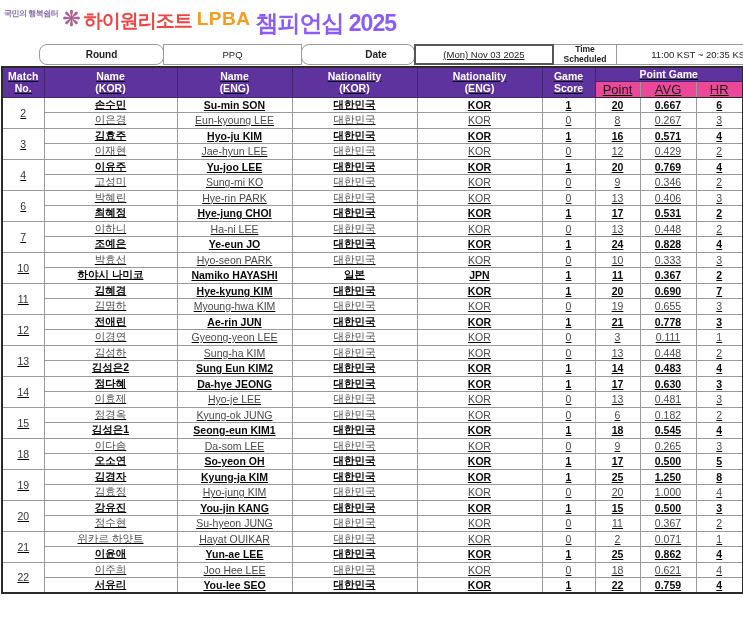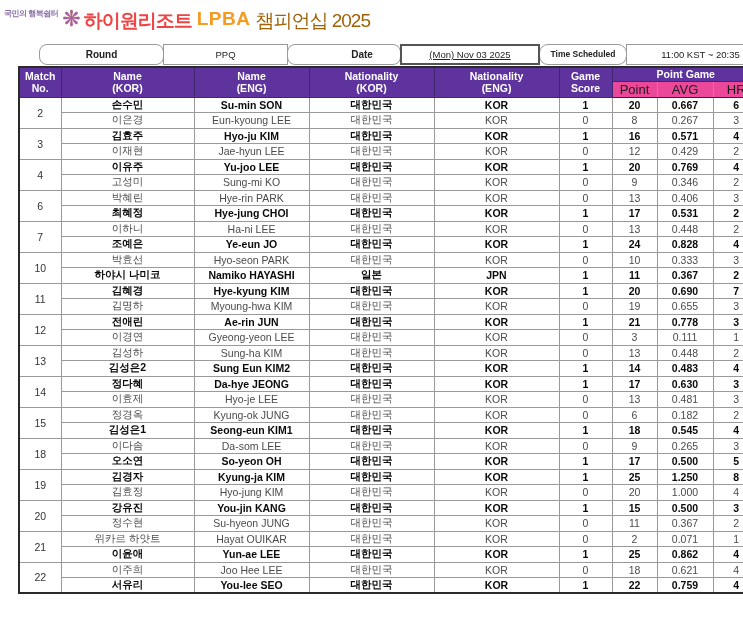--- a/index.html
+++ b/index.html
@@ -7,40 +7,40 @@
   body { font-family:"Liberation Sans", sans-serif; }
   .page { position:relative; width:743px; height:622px; background:#fff; overflow:hidden; }
 
   
   .logo { position:absolute; left:4px; top:8px; height:32px; display:flex; white-space:nowrap; }
   .logo .slogan { font-size:8px; font-weight:bold; color:#8a6fa8; margin-right:3px; letter-spacing:-0.5px; }
   .logo .flower { font-size:22px; color:#a05fb0; margin:0 3px 0 1px; line-height:1;
                   text-shadow:0 0 1px #e8a23c; }
   .logo .brand  { font-size:19px; font-weight:bold; color:#ef4444; letter-spacing:-1px; }
   .logo .lpba   { font-size:19px; font-weight:bold; color:#f59b20; margin:0 5px; letter-spacing:0.5px; }
-  .logo .champ  { font-size:19px; font-weight:normal; color:#a16207; letter-spacing:-1px; }
+  .logo .champ  { font-size:23px; font-weight:bold; color:#8b5cf6; letter-spacing:-1px; }
 
   
   .title-block { position:absolute; left:293px; top:5px; width:447px; }
   .main-title { font-size:11.5px; font-weight:bold; color:#111; line-height:1.3; }
   .records-bar { margin-top:5px; background:#ededed; color:#7d7d7d; font-weight:bold;
                  font-size:11px; padding:3px 6px 3px 6px; }
 
   
   .info-row { position:absolute; left:40px; top:44px; display:flex; height:21px; }
   .info-cell { border:1px solid #9a9a9a; margin-left:-1px; display:flex; align-items:center;
                justify-content:center; text-align:center; font-size:9.5px; color:#222; background:#fff; }
   .info-cell.lab { font-weight:bold; font-size:10px;border-radius:8px; }
   .info-cell.boxed { border:2px solid #555; z-index:2; }
   .info-cell.small-lab { font-weight:bold; font-size:8.5px; line-height:1.1; padding:0 4px; }
-  .w-round { width:125px; } .w-ppq { width:125px; } .w-date { width:114px;padding-left:36px; }
-  .w-dateval { width:140px;text-decoration:underline; } .w-time { width:88px;border-radius:9px; } .w-timeval { width:150px;padding-left:20px; }
+  .w-round { width:125px; } .w-ppq { width:139px; } .w-date { width:114px;padding-left:36px; }
+  .w-dateval { width:140px;text-decoration:underline; } .w-time { width:64px; } .w-timeval { width:150px;padding-left:20px; }
 
   
-  .tbl-wrap { position:absolute; left:18px; top:66px; width:624px; }
+  .tbl-wrap { position:absolute; left:1px; top:66px; width:624px;text-decoration:underline; }
   table { width:741px; border-collapse:collapse; table-layout:fixed; border:2px solid #2a2a2a; }
   th, td { border:1px solid #9a9a9a; text-align:center; vertical-align:middle; overflow:hidden; }
   thead th { white-space:pre-line; }
   th.purple { background:var(--header-purple,#5e339e); color:#fff; font-weight:bold;
               font-size:10.5px; line-height:1.18; border-color:#43276e; }
   th.sub { background:#ec4899; color:#1a1a1a; font-weight:normal; font-size:13px; height:15px;
            border-bottom:1px solid #2a2a2a; }
   thead tr.grp th { height:14px; }
   thead th[rowspan] { height:29px; }
   tbody td { height:15.5px; font-size:10.5px; padding:0 2px; }

